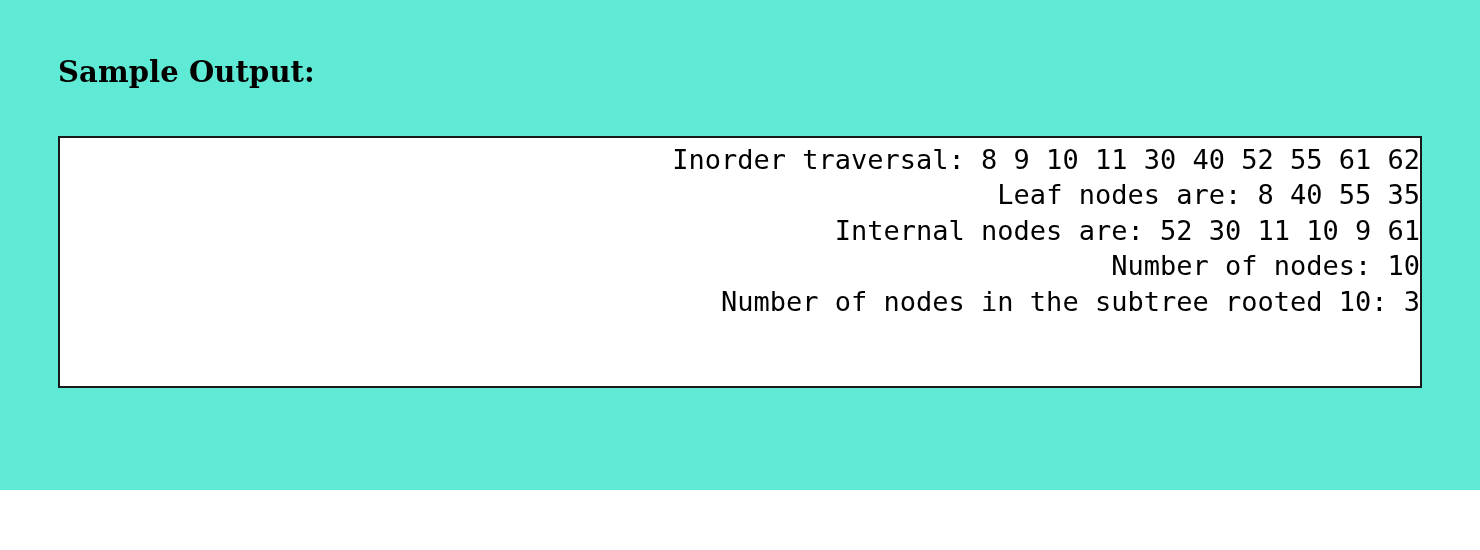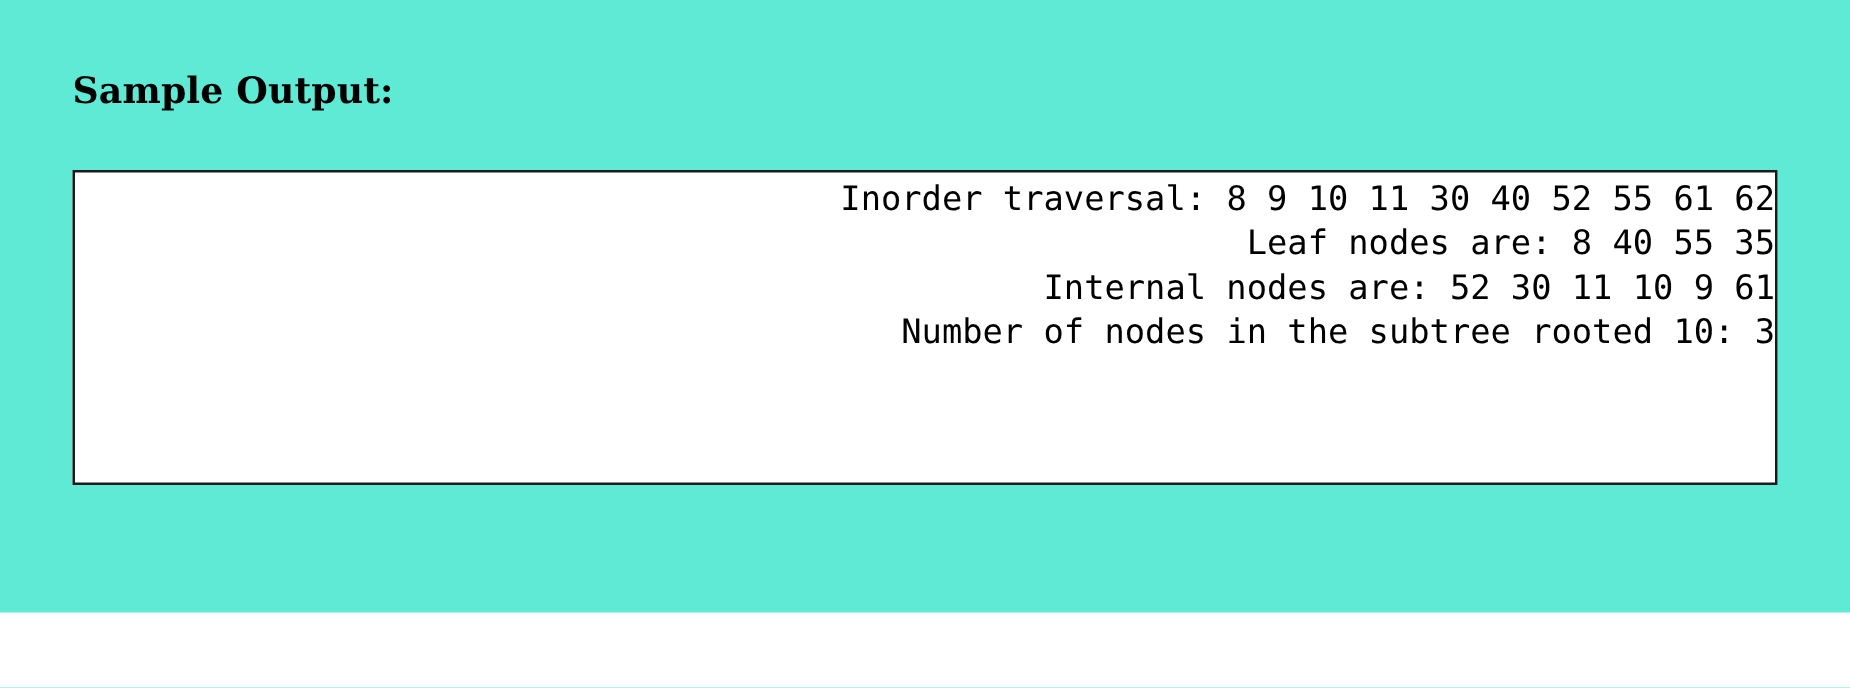--- a/index.html
+++ b/index.html
@@ -67,17 +67,18 @@
 
 <div class="page">
 
   <div class="section-title">Sample Output:</div>
 
   <div class="output-box">
     <div class="output-lines">
       <div class="output-line">Inorder traversal: 8 9 10 11 30 40 52 55 61 62</div>
       <div class="output-line">Leaf nodes are: 8 40 55 35</div>
       <div class="output-line">Internal nodes are: 52 30 11 10 9 61</div>
+      <div class="output-line">Number of nodes: 10</div>
       <div class="output-line">Number of nodes in the subtree rooted 10: 3</div>
     </div>
   </div>
 
 </div>
 
 </body></html>

